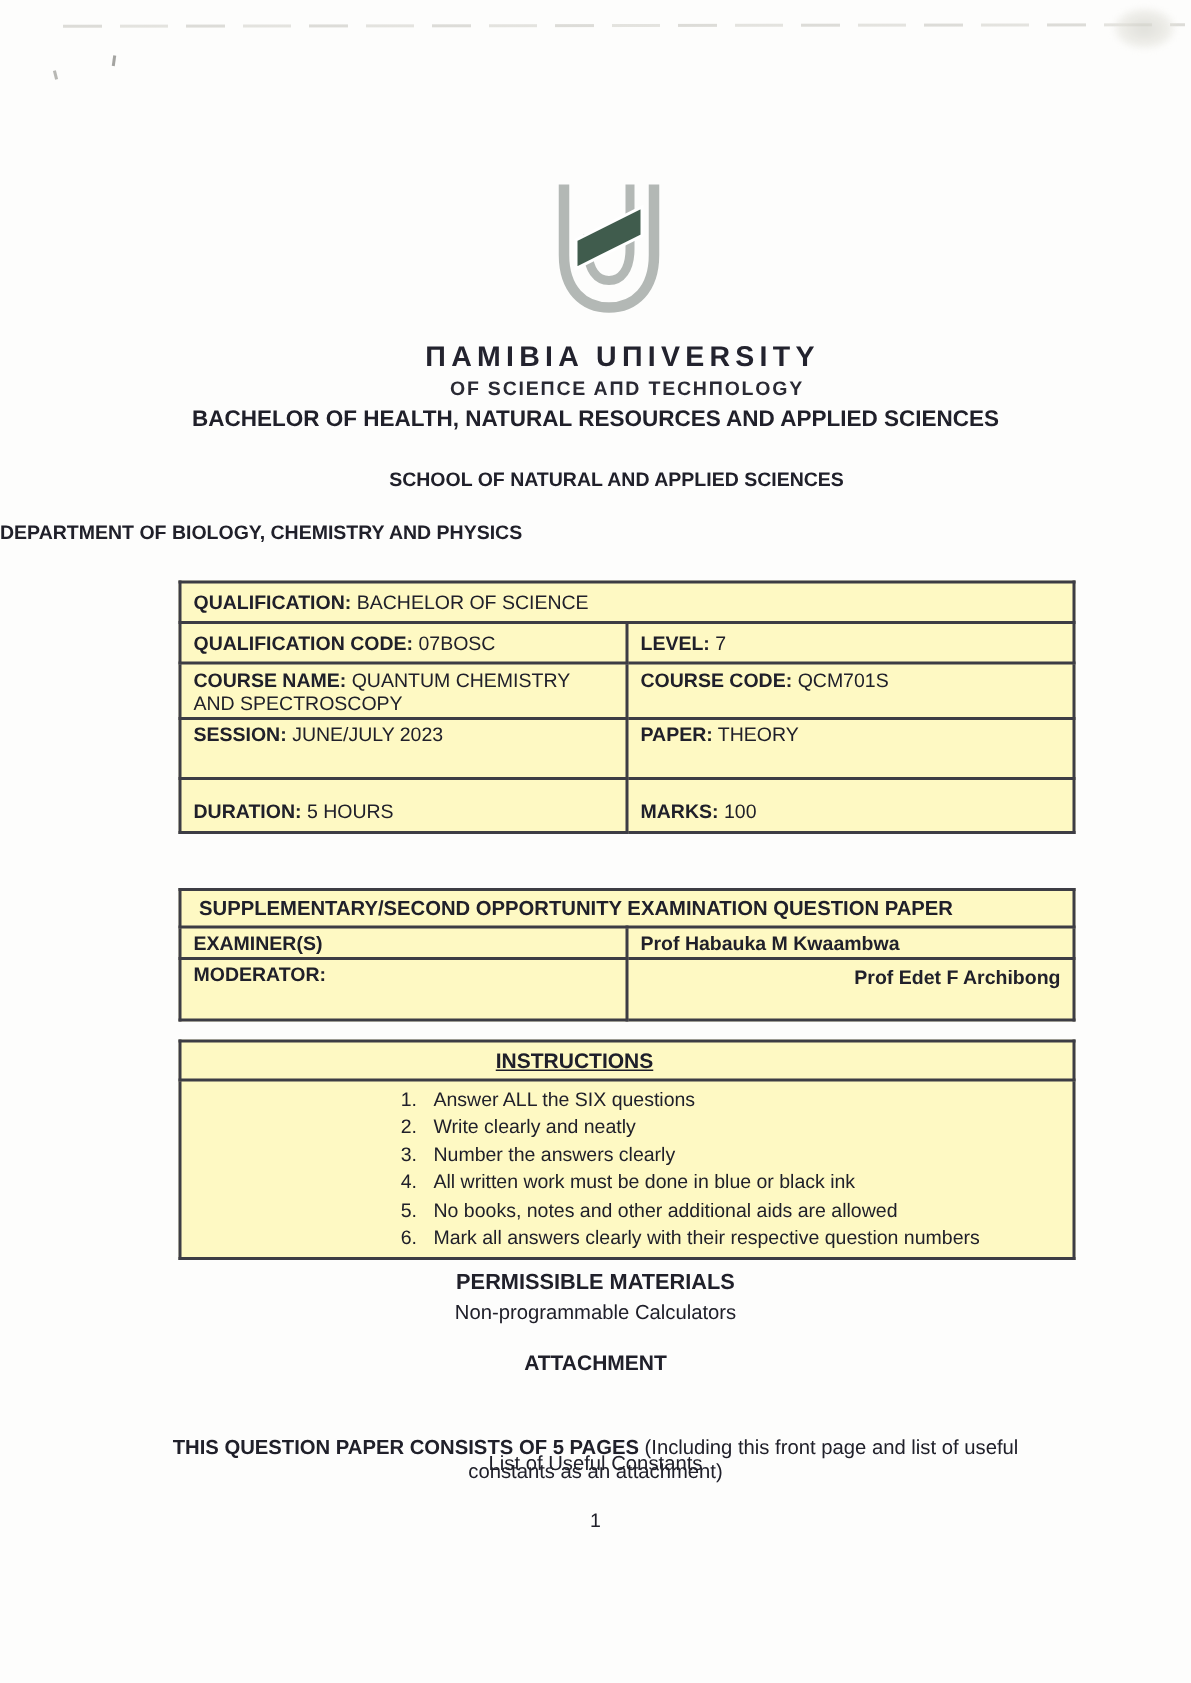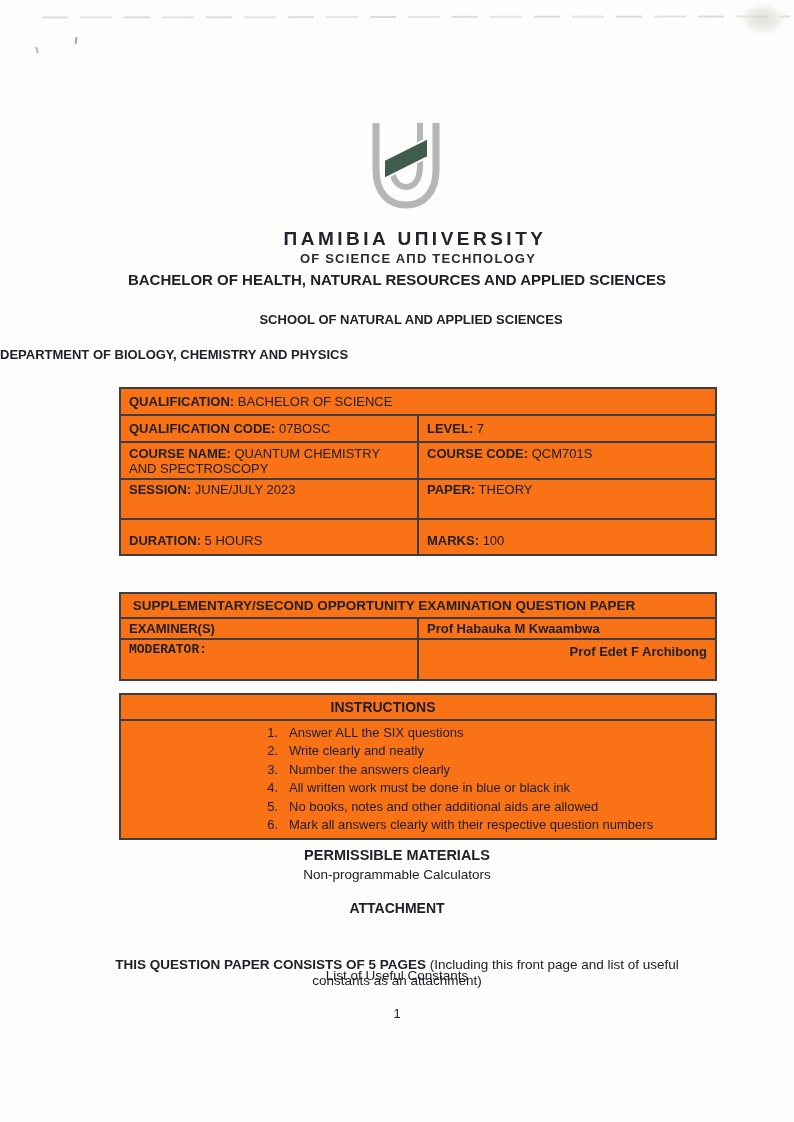--- a/index.html
+++ b/index.html
@@ -34,21 +34,21 @@
   .university-subtitle{
     top:251px;left:0;width:794px;text-align:center;
     font-size:13px;font-weight:600;letter-spacing:1.2px;color:#2a2a34;
     transform:translateX(21px);white-space:nowrap;
   }
   .faculty{top:271px;left:0;width:794px;text-align:center;font-size:15px;font-weight:bold;white-space:nowrap;}
   .school{top:312px;left:14px;width:794px;text-align:center;font-size:13px;font-weight:bold;white-space:nowrap;}
   .department{top:347px;left:0;width:628px;text-align:left;font-size:13px;font-weight:bold;white-space:nowrap;}
   
   table{border-collapse:collapse;table-layout:fixed;}
-  .doc-table{position:absolute;left:119px;width:598px;background:#f97316;}
+  .doc-table{position:absolute;left:119px;width:598px;background:#fef9c3;}
   .doc-table td,.doc-table th{
     border:2px solid #3d3d44;
     font-size:13px;padding:2px 8px;text-align:left;vertical-align:middle;
     overflow:hidden;
   }
   .b{font-weight:bold;}
   .r{font-weight:normal;}
   #course-table{top:387px;}
   #course-table .col1{width:249px;}
   #course-table tr.rw1{height:27px;}
@@ -58,26 +58,26 @@
   #course-table tr.rw4{height:39px;}
   #course-table tr.rw4 td{vertical-align:bottom;padding-bottom:21px;}
   #course-table tr.rw5{height:36px;}
   #course-table tr.rw5 td{vertical-align:bottom;padding-bottom:6px;}
   #exam-table{top:592px;}
   #exam-table .colL{width:106px;}
   #exam-table tr.hd{height:25px;}
   #exam-table tr.hd td{text-align:center;font-weight:bold;font-size:13.5px;padding-right:76px;}
   #exam-table tr.ex{height:18px;}
   #exam-table tr.md{height:31px;}
-  #exam-table tr.md td.lab{vertical-align:bottom;padding-bottom:22px;font-family:Liberation Mono, monospace;}
+  #exam-table tr.md td.lab{vertical-align:bottom;padding-bottom:22px;}
   #exam-table tr.md td.val{vertical-align:top;padding-top:4px;text-align:right;}
   #exam-table td{font-weight:bold;}
   #instr-table{top:693px;}
   #instr-table tr.hd{height:26px;}
-  #instr-table tr.hd td{text-align:center;font-weight:bold;font-size:14px;padding-right:78px;}
+  #instr-table tr.hd td{text-align:center;font-weight:bold;font-size:14px;padding-right:78px;text-decoration:underline;}
   #instr-table tr.bd{height:109px;}
   #instr-table tr.bd td{vertical-align:top;padding:2px 8px 4px 8px;}
   .instr-list{margin:1px 0 0 131px;padding:0;list-style:none;}
   .instr-list li{display:flex;line-height:18.4px;font-size:13px;}
   .instr-list .num{width:18px;text-align:right;margin-right:11px;flex:none;}
   
   .center-line{left:0;width:794px;text-align:center;white-space:nowrap;}
   .permissible-title{top:847px;font-size:14.5px;font-weight:bold;}
   .permissible-value{top:867px;font-size:13.5px;}
   .attachment-title{top:900px;font-size:14px;font-weight:bold;}

